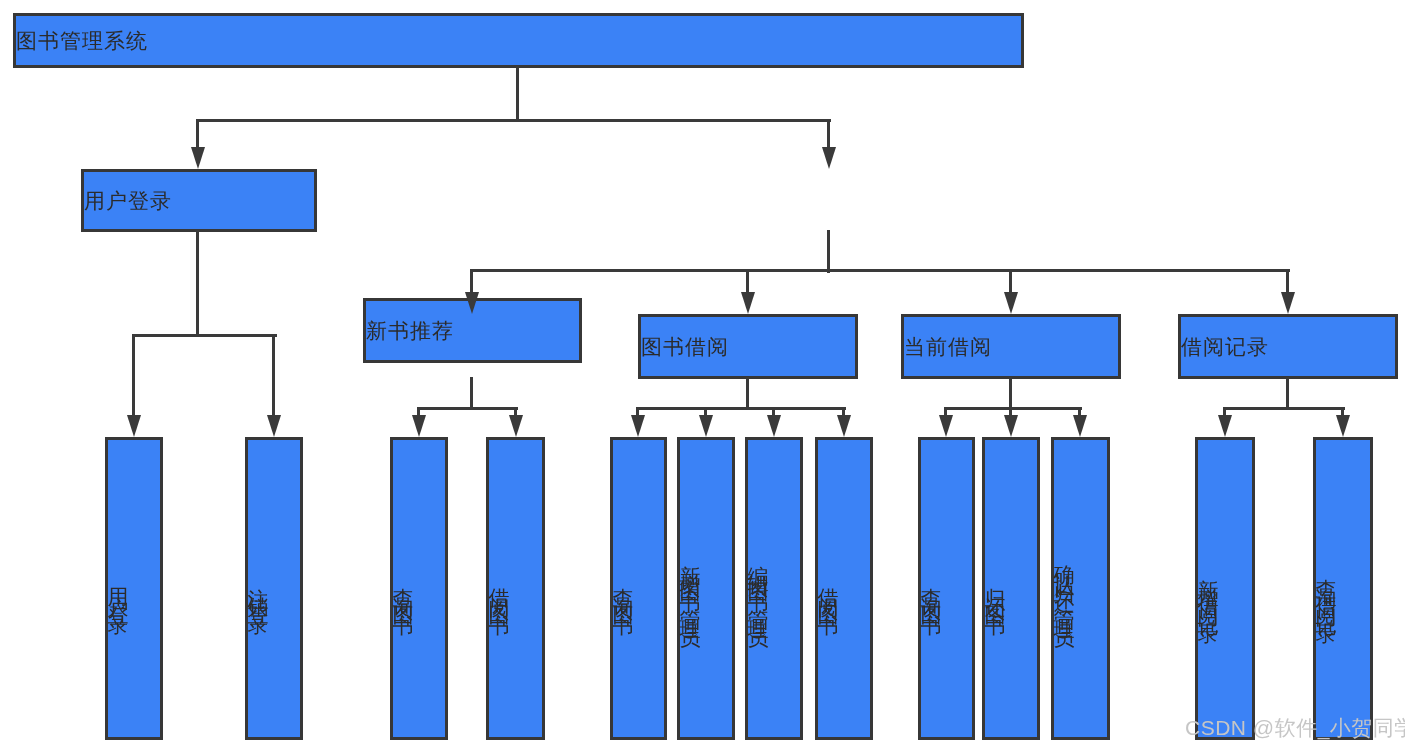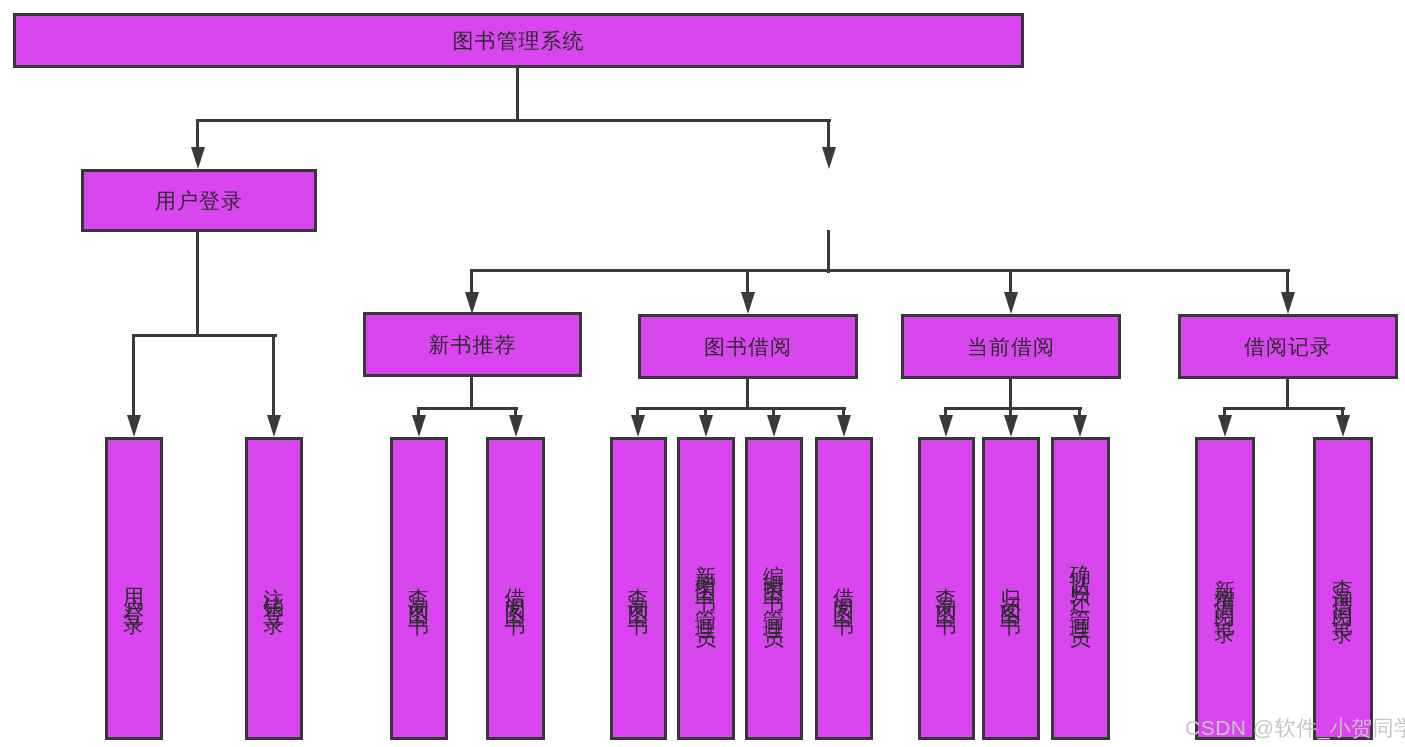--- a/index.html
+++ b/index.html
@@ -3,22 +3,22 @@
 <meta charset="utf-8">
 <style>
   * { margin:0; padding:0; box-sizing:border-box; }
   html,body { background:#ffffff; }
   body { font-family:"Liberation Sans", sans-serif; }
   .canvas { position:relative; width:1405px; height:747px; background:#ffffff; overflow:hidden; }
 
   .node {
     position:absolute;
     border:3px solid #373737;
-    background:#d946ef;
-    display:flex; align-items:center; justify-content:center;
+    background:#3b82f6;
+    display:flex; align-items:center; justify-content:flex-start;
     color:#2b2b2b;
   }
   .hlabel { font-size:21px; letter-spacing:1px; white-space:nowrap; }
   .vlabel {
     writing-mode:vertical-rl;
     font-size:21px;
     letter-spacing:9px;
     line-height:1;
     white-space:nowrap;
   }
@@ -43,21 +43,21 @@
 <div class="canvas">
 
   <div class="node" style="left:13px; top:13px; width:1011px; height:55px;">
     <span class="hlabel">图书管理系统</span>
   </div>
 
   <div class="node" style="left:81px; top:169px; width:236px; height:63px;">
     <span class="hlabel">用户登录</span>
   </div>
 
-  <div class="node" style="left:363px; top:312px; width:219px; height:65px;">
+  <div class="node" style="left:363px; top:298px; width:219px; height:65px;">
     <span class="hlabel">新书推荐</span>
   </div>
   <div class="node" style="left:638px; top:314px; width:220px; height:65px;">
     <span class="hlabel">图书借阅</span>
   </div>
   <div class="node" style="left:901px; top:314px; width:220px; height:65px;">
     <span class="hlabel">当前借阅</span>
   </div>
   <div class="node" style="left:1178px; top:314px; width:220px; height:65px;">
     <span class="hlabel">借阅记录</span>

